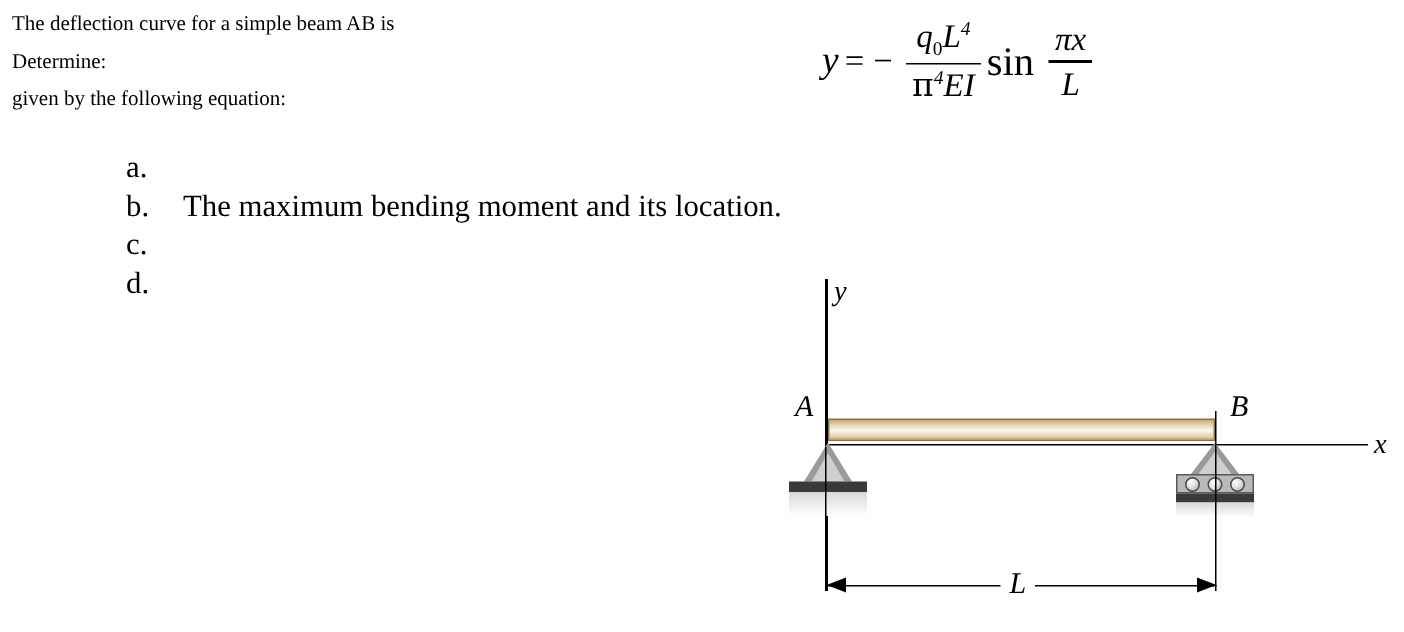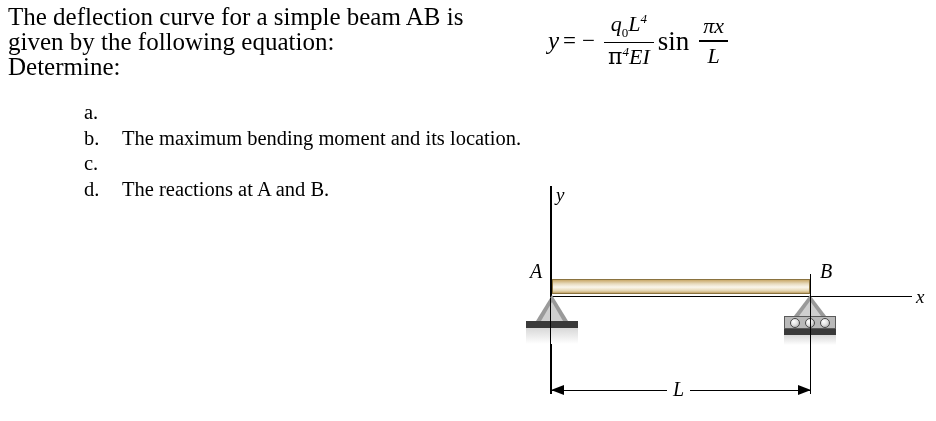--- a/index.html
+++ b/index.html
@@ -22,21 +22,21 @@
     width: 936px;
     height: 421px;
   }
 
   
   .stmt {
     position: absolute;
     left: 8px;
     top: 4px;
     width: 520px;
-    font-size: 25px;
+    font-size: 14px;
     line-height: 25px;
   }
   .stmt-line { white-space: nowrap; }
 
   
   .equation {
     position: absolute;
     left: 548px;
     top: 10px;
     font-family: "Liberation Serif", serif;
@@ -329,22 +329,22 @@
     font-size: 20px;
   }
 </style>
 </head>
 <body>
 
 <div id="page">
 
   <div class="stmt">
     <div class="stmt-line">The deflection curve for a simple beam AB is</div>
+    <div class="stmt-line">Determine:</div>
     <div class="stmt-line">given by the following equation:</div>
-    <div class="stmt-line">Determine:</div>
   </div>
 
   <div class="equation">
     <span class="eq-y">y</span>
     <span class="eq-eq">=</span>
     <span class="eq-minus">−</span>
     <span class="frac">
       <span class="num">
         <span class="ital">q</span><span class="sub">0</span><span class="ital">L</span><span class="sup">4</span>
       </span>
@@ -367,21 +367,20 @@
     </div>
     <div class="qrow">
       <span class="qlabel">b.</span>
       <span>The maximum bending moment and its location.</span>
     </div>
     <div class="qrow">
       <span class="qlabel">c.</span>
     </div>
     <div class="qrow">
       <span class="qlabel">d.</span>
-      <span>The reactions at A and B.</span>
     </div>
   </div>
 
   <div class="figure">
     <div class="fig-yaxis"></div>
     <div class="fig-ylabel">y</div>
     <div class="fig-xaxis"></div>
     <div class="fig-xlabel">x</div>
 
     <div class="beam"></div>

